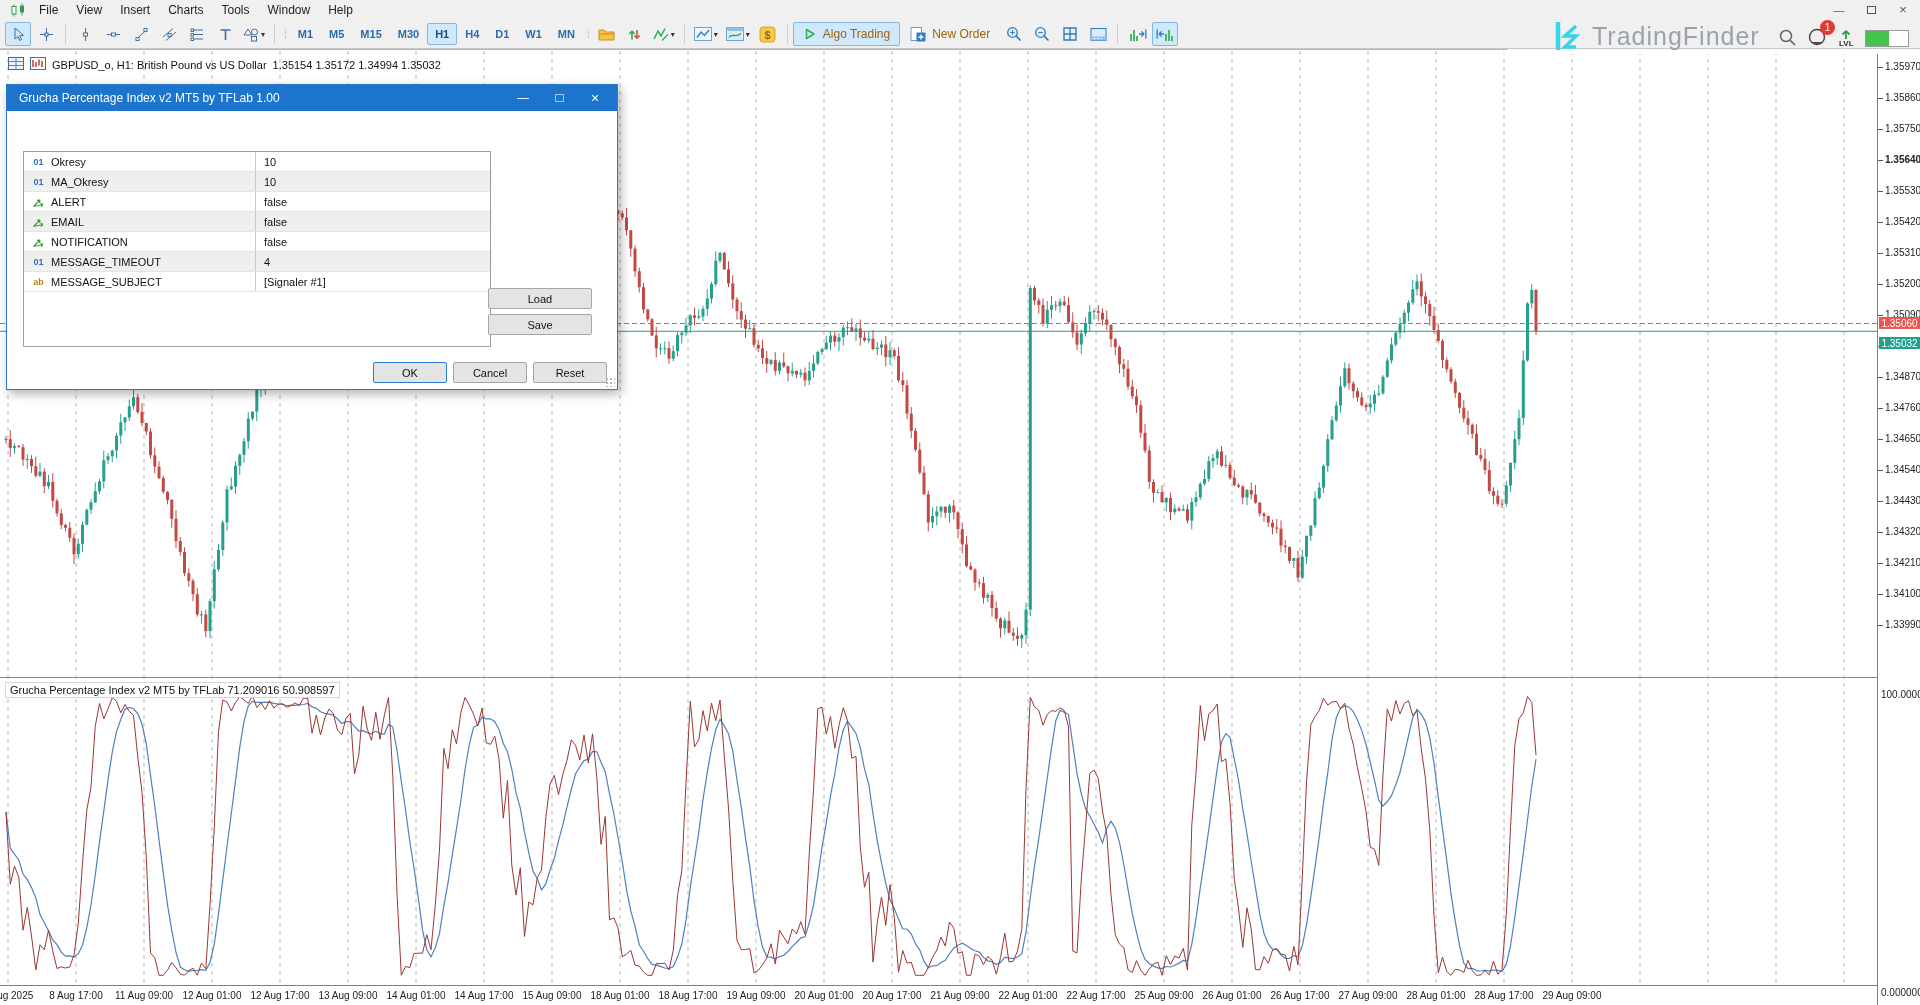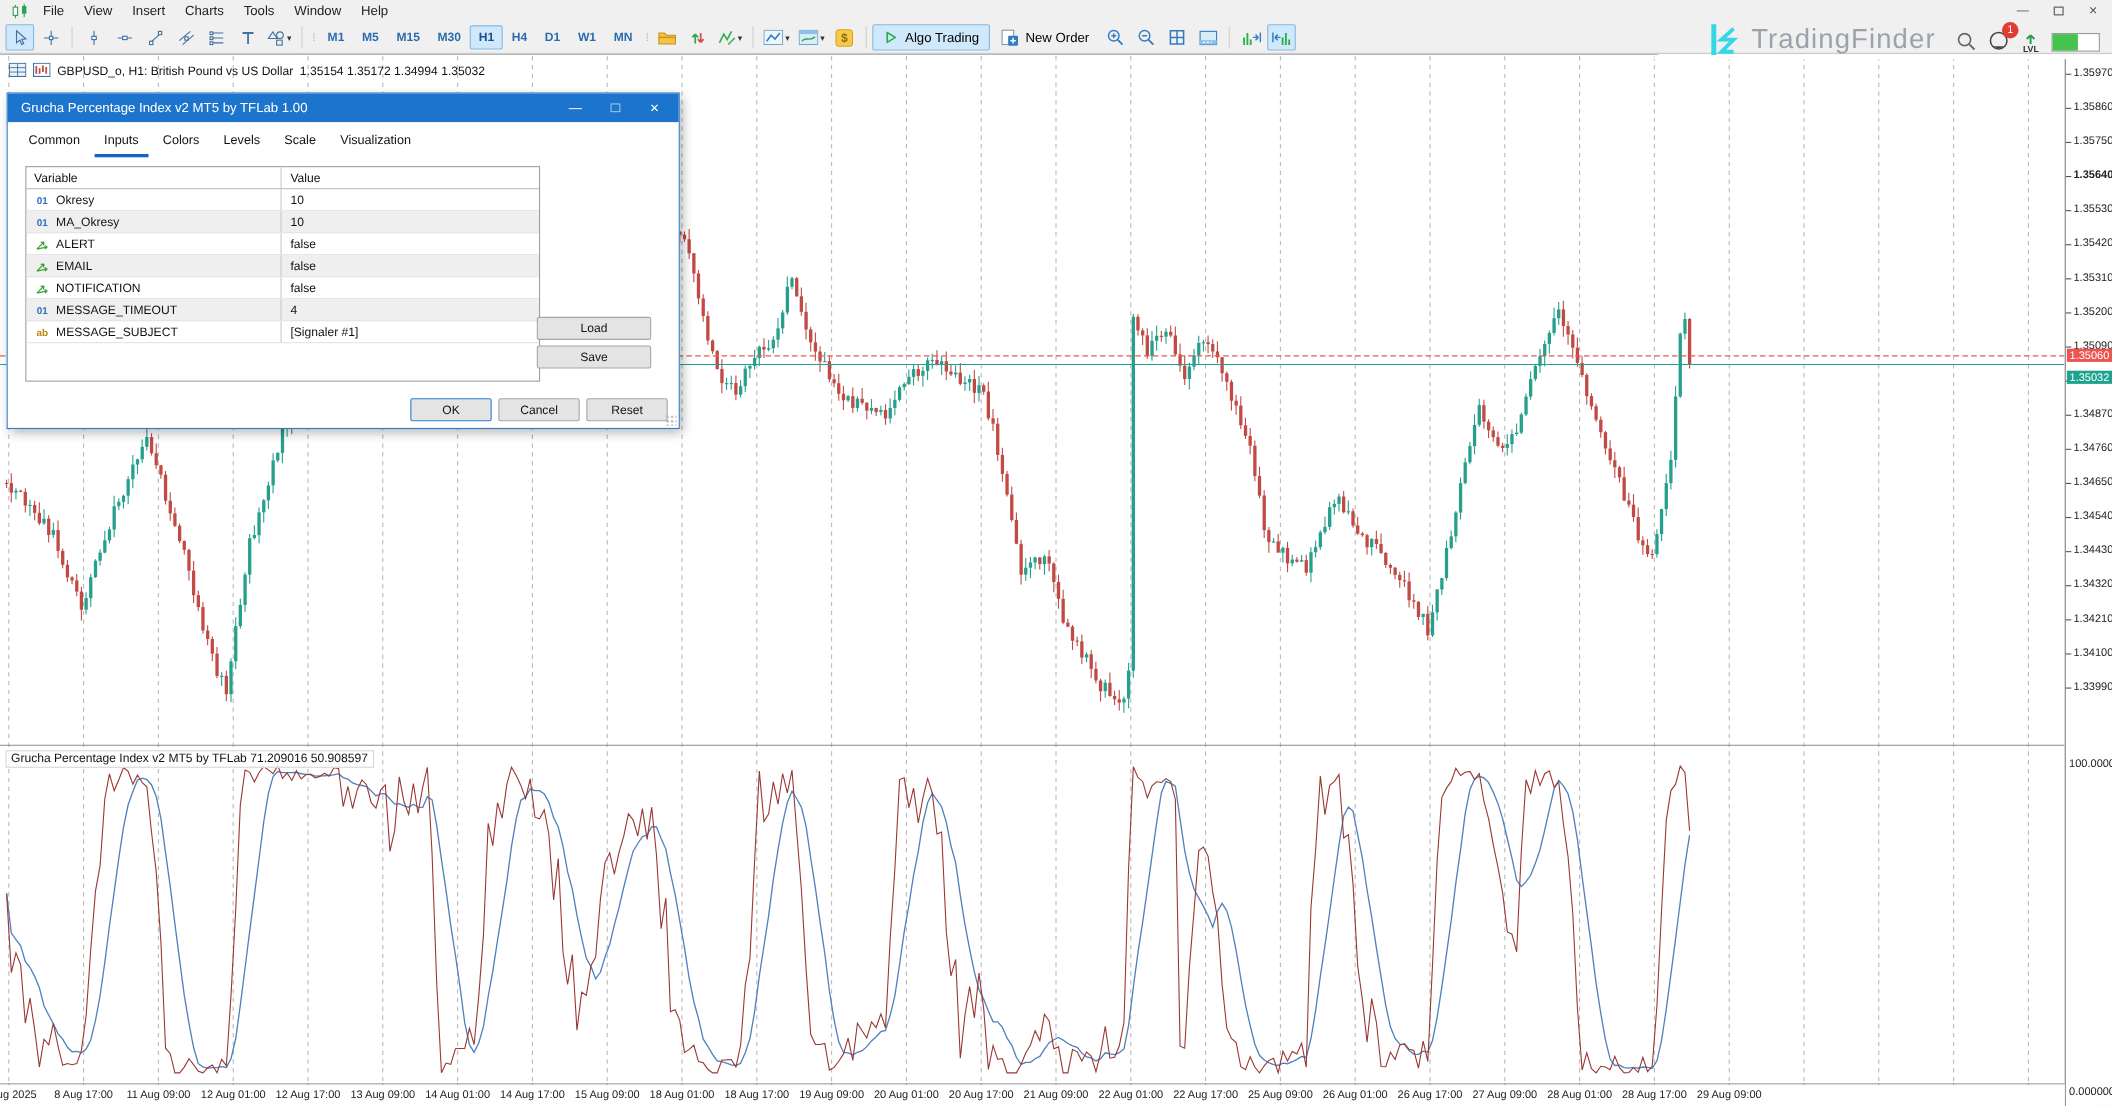--- a/index.html
+++ b/index.html
@@ -19,21 +19,21 @@
   .tbtn { height:24px; min-width:26px; display:flex; align-items:center; justify-content:center;
     border:1px solid transparent; border-radius:2px; margin:0 1px; padding:0 2px; }
   .tbtn.active { background:#cfe8fb; border-color:#84b8e0; }
   .tbtn .dd { font-size:8px; color:#333; margin-left:2px; }
   .tsep { width:1px; height:20px; background:#cfcfcf; margin:0 5px; }
   .thandle { color:#b5b5b5; font-size:10px; letter-spacing:-1px; margin:0 4px; }
   .tfbtn { height:22px; padding:0 7px; display:flex; align-items:center; font-weight:bold;
     color:#2a6cad; border:1px solid transparent; border-radius:2px; font-size:11px; }
   .tfbtn.active { background:#cfe8fb; border-color:#84b8e0; color:#174f86; }
   .lblbtn { height:24px; display:flex; align-items:center; gap:6px; padding:0 9px;
-    border:1px solid transparent; border-radius:2px; font-size:12px; color:#000000;justify-content:flex-end; }
+    border:1px solid transparent; border-radius:2px; font-size:12px; color:#a16207;justify-content:flex-end; }
   .lblbtn.active { background:#cfe8fb; border-color:#84b8e0; }
   
   #wmband { position:absolute; left:1500px; top:18px; width:420px; height:36px; background:rgba(255,255,255,.95);
     clip-path:polygon(60px 0,100% 0,100% 100%,0 100%); z-index:4; }
   #wmlogo { position:absolute; left:1552px; top:20px; display:flex; align-items:center; gap:10px; z-index:5; }
   #wmlogo .brandtext { font-size:25px; color:#9aa3ac; letter-spacing:1px; }
   #righticons { position:absolute; left:1778px; top:27px; display:flex; align-items:center; gap:11px; z-index:6; }
   #badge { position:relative; }
   #badge .bubble { position:absolute; right:-7px; top:-7px; background:#e03c31; color:#fff; font-size:10px;
     border-radius:50%; width:15px; height:15px; display:flex; align-items:center; justify-content:center; }
@@ -1222,33 +1222,21 @@
   <div id="dlgtitle">
     <span>Grucha Percentage Index v2 MT5 by TFLab 1.00</span>
     <div id="dlgbtns">
       <span class="dbtn">—</span>
       <span class="dbtn dim">
           <span style="width:9px;height:8px;border:1px solid #9cc4ea;display:inline-block"></span>
         </span>
       <span class="dbtn" style="font-size:14px">×</span>
     </div>
   </div>
-  <div id="dlgtabs">
-      <div class="dtab">Common</div>
-      <div class="dtab active">Inputs</div>
-      <div class="dtab">Colors</div>
-      <div class="dtab">Levels</div>
-      <div class="dtab">Scale</div>
-      <div class="dtab">Visualization</div>
-    </div>
   <div id="dlgtable">
-      <div class="drow header">
-        <div class="dcell-name">Variable</div>
-        <div class="dcell-val">Value</div>
-      </div>
       <div class="drow">
         <div class="dcell-name">
           <span class="picon-wrap" style="width:15px;display:inline-flex;justify-content:center">
             <span class="picon int">01</span>
           </span>
           <span>Okresy</span>
         </div>
         <div class="dcell-val">10</div>
       </div>
       <div class="drow shade">

